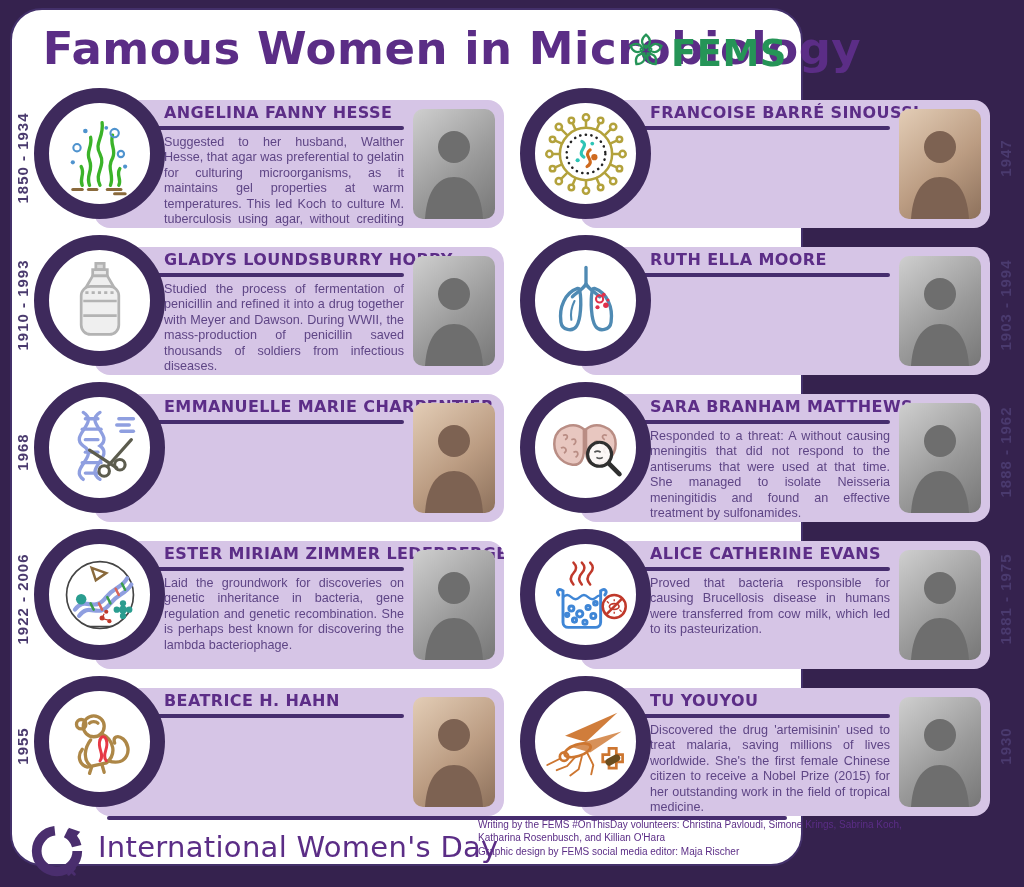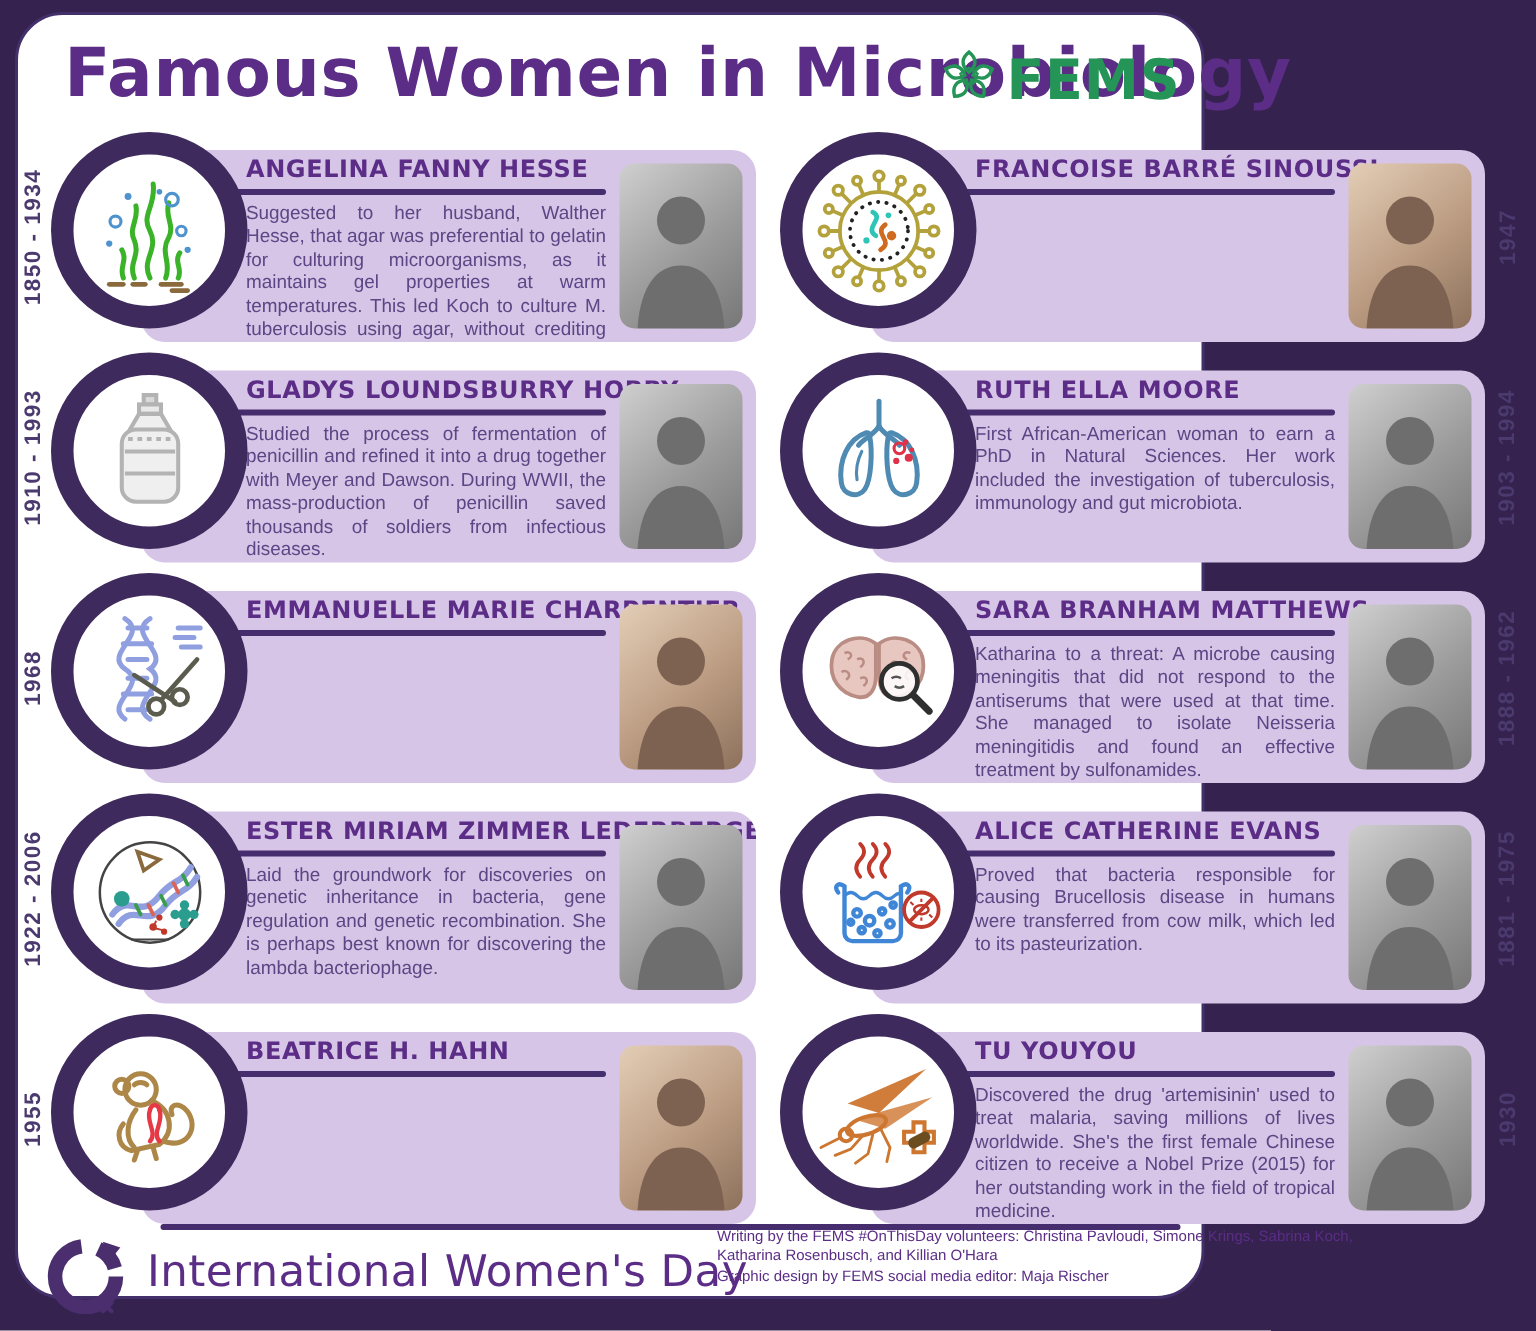--- a/index.html
+++ b/index.html
@@ -382,21 +382,20 @@
             <circle cx="55" cy="50" r="2" fill="#e0314b"></circle>
             <circle cx="61" cy="38" r="1.8" fill="#e0314b"></circle>
             <circle cx="65" cy="43" r="1.5" fill="#e0314b"></circle>
           </g>
         </svg>
       </div>
       <div class="card">
         <div class="card-pad">
           <div class="name">RUTH ELLA MOORE</div>
           <div class="rule"></div>
-          <div class="desc">First African-American woman to earn a PhD in Natural Sciences. Her work included the investigation of tuberculosis, immunology and gut microbiota.</div>
         </div>
         <div class="photo bw">
           <svg viewBox="0 0 82 110">
               <circle cx="41" cy="38" r="16" fill="#6e6e6e"></circle>
               <path d="M12 110 C14 80 26 68 41 68 C56 68 68 80 70 110 Z" fill="#6e6e6e"></path>
             </svg>
         </div>
       </div>
     </div>
 
@@ -414,21 +413,21 @@
             <circle cx="57" cy="50" r="11.5" fill="rgba(255,255,255,0.85)"></circle>
             <path d="M66 59 L76 69" stroke-width="4.4" stroke-linecap="round"></path>
             <path d="M52 48 q3 -2 6 0 M54 53 q3 2 6 0" stroke-width="1.6" stroke="#555"></path>
           </g>
         </svg>
       </div>
       <div class="card">
         <div class="card-pad">
           <div class="name">SARA BRANHAM MATTHEWS</div>
           <div class="rule"></div>
-          <div class="desc">Katharina to a threat: A microbe causing meningitis that did not respond to the antiserums that were used at that time. She managed to isolate Neisseria meningitidis and found an effective treatment by sulfonamides.</div>
+          <div class="desc">Responded to a threat: A without causing meningitis that did not respond to the antiserums that were used at that time. She managed to isolate Neisseria meningitidis and found an effective treatment by sulfonamides.</div>
         </div>
         <div class="photo bw">
           <svg viewBox="0 0 82 110">
               <circle cx="41" cy="38" r="16" fill="#6e6e6e"></circle>
               <path d="M12 110 C14 80 26 68 41 68 C56 68 68 80 70 110 Z" fill="#6e6e6e"></path>
             </svg>
         </div>
       </div>
     </div>
 

